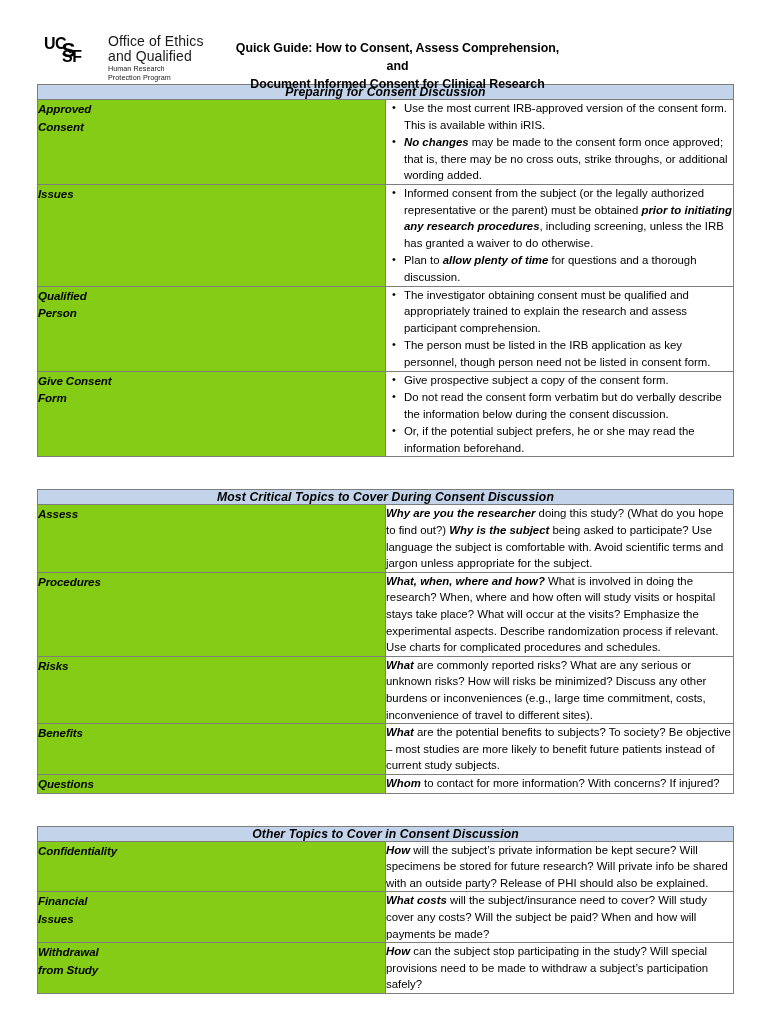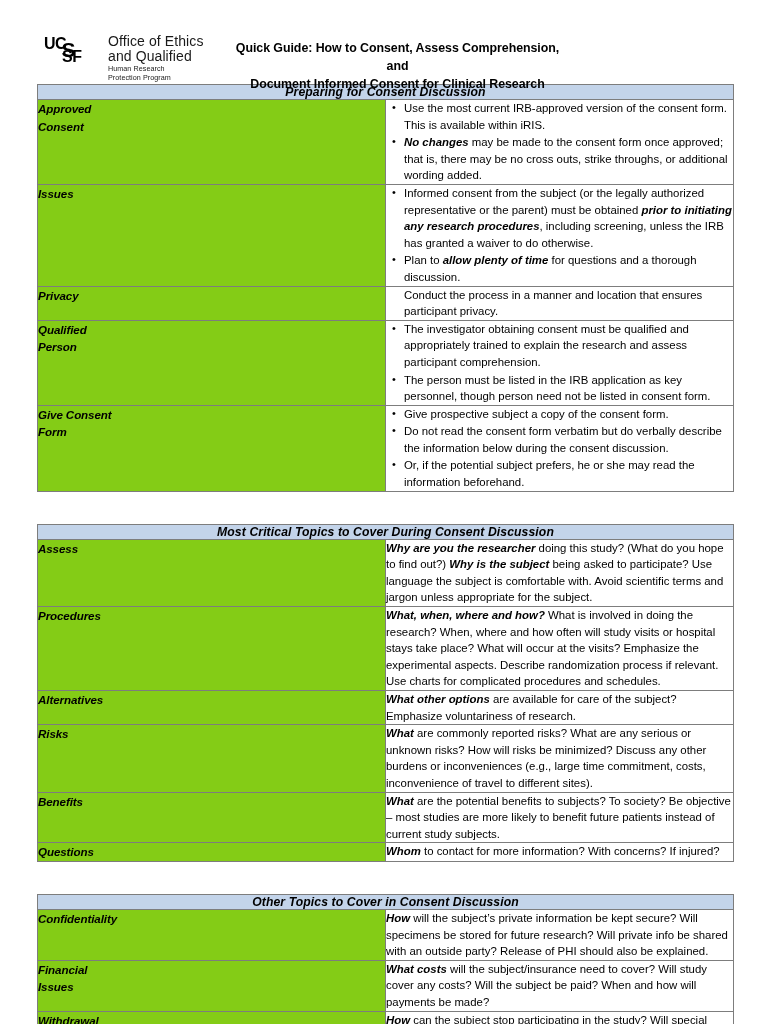--- a/index.html
+++ b/index.html
@@ -196,30 +196,20 @@
             </td>
             <td class="cell">
               <ul>
                 <li><span>Informed consent from the subject (or the legally authorized representative or the parent) must be obtained </span><span class="bi">prior to initiating any research procedures</span><span>, including screening, unless the IRB has granted a waiver to do otherwise.</span></li>
                 <li><span>Plan to </span><span class="bi">allow plenty of time</span><span> for questions and a thorough discussion.</span></li>
               </ul>
             </td>
           </tr>
           <tr>
             <td class="lbl">
-              <div>Privacy</div>
-            </td>
-            <td class="cell">
-              <div class="plain-indent">
-                <p><span>Conduct the process in a manner and location that ensures participant privacy.</span></p>
-              </div>
-            </td>
-          </tr>
-          <tr>
-            <td class="lbl">
               <div>Qualified</div>
               <div>Person</div>
             </td>
             <td class="cell">
               <ul>
                 <li><span>The investigator obtaining consent must be qualified and appropriately trained to explain the research and assess participant comprehension.</span></li>
                 <li><span>The person must be listed in the IRB application as key personnel, though person need not be listed in consent form.</span></li>
               </ul>
             </td>
           </tr>
@@ -261,30 +251,20 @@
               <div>Procedures</div>
             </td>
             <td class="cell">
               <div>
                 <p><span class="bi">What, when, where and how?</span><span> What is involved in doing the research? When, where and how often will study visits or hospital stays take place?  What will occur at the visits? Emphasize the experimental aspects.  Describe randomization process if relevant. Use charts for complicated procedures and schedules.</span></p>
               </div>
             </td>
           </tr>
           <tr>
             <td class="lbl">
-              <div>Alternatives</div>
-            </td>
-            <td class="cell">
-              <div>
-                <p><span class="bi">What other options</span><span> are available for care of the subject?  Emphasize voluntariness of research.</span></p>
-              </div>
-            </td>
-          </tr>
-          <tr>
-            <td class="lbl">
               <div>Risks</div>
             </td>
             <td class="cell">
               <div>
                 <p><span class="bi">What</span><span> are commonly reported risks? What are any serious or unknown risks? How will risks be minimized? Discuss any other burdens or inconveniences (e.g., large time commitment, costs, inconvenience of travel to different sites).</span></p>
               </div>
             </td>
           </tr>
           <tr>
             <td class="lbl">

